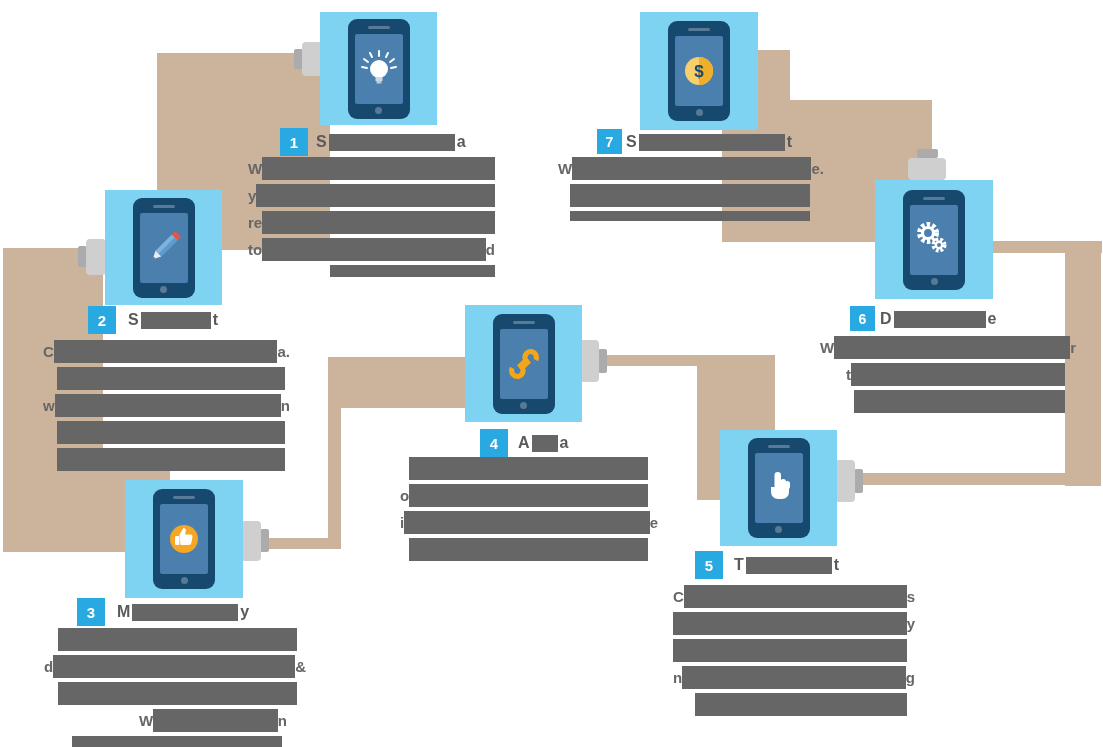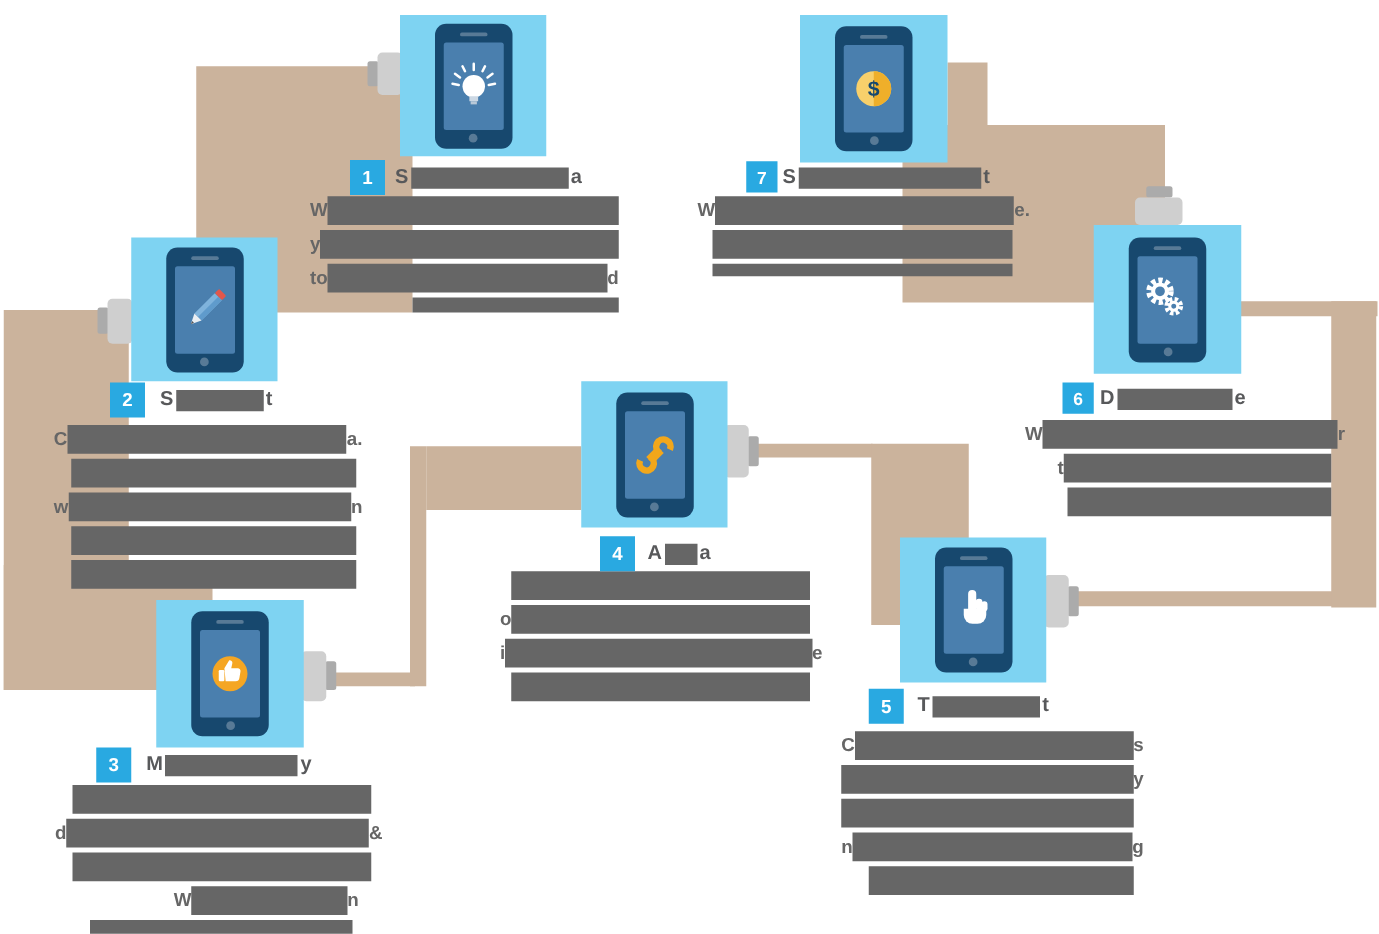--- a/index.html
+++ b/index.html
@@ -231,20 +231,24 @@
   <div class="tblock" style="left:248px;top:155px;width:247px">
     <div class="trow">
         <span class="frag">W</span>
         <span class="bx"></span>
       </div>
     <div class="trow">
         <span class="frag">y</span>
         <span class="bx"></span>
       </div>
     <div class="trow">
+        <span class="frag">re</span>
+        <span class="bx"></span>
+      </div>
+    <div class="trow">
         <span class="frag">to</span>
         <span class="bx"></span>
         <span class="frag">d</span>
       </div>
     <div class="trow" style="height:16px">
         <span class="bx" style="margin-left:82px"></span>
       </div>
   </div>
 
   <div class="tblock" style="left:43px;top:338px;width:247px">

